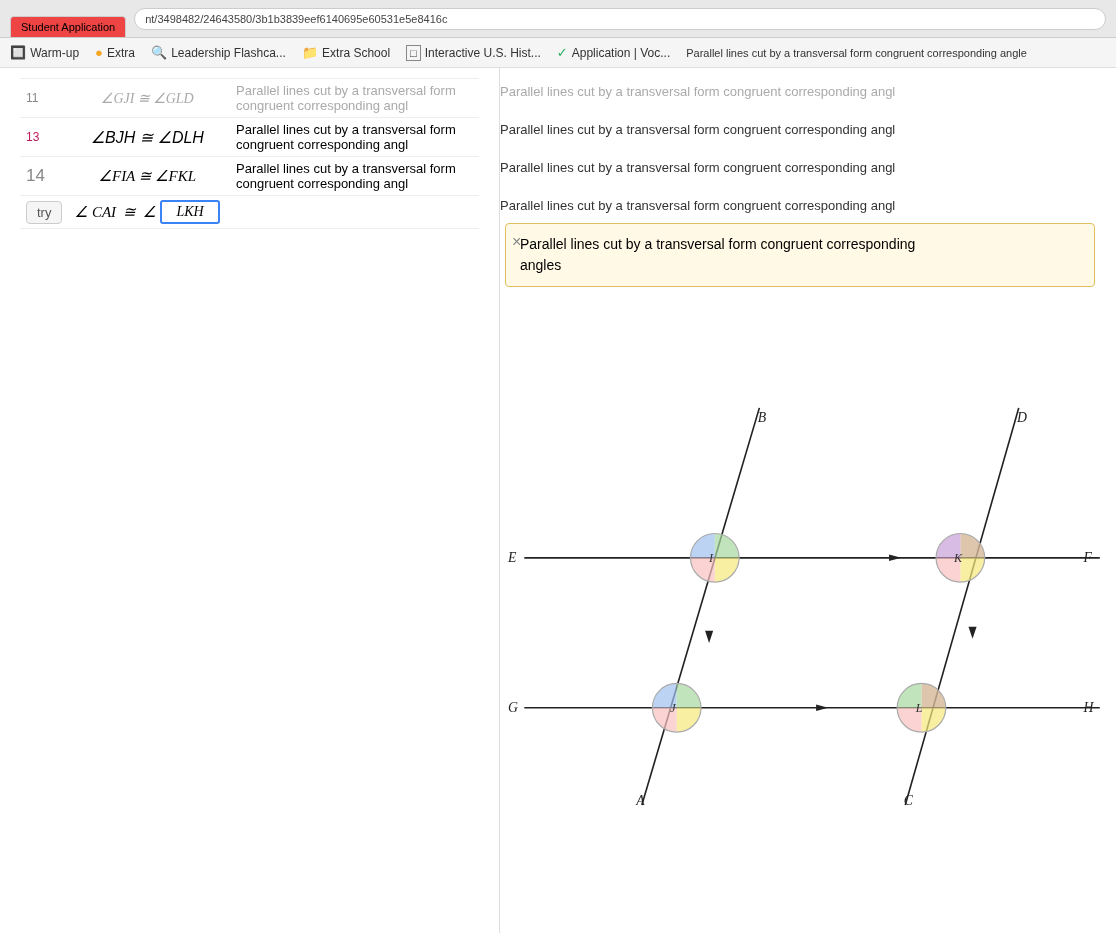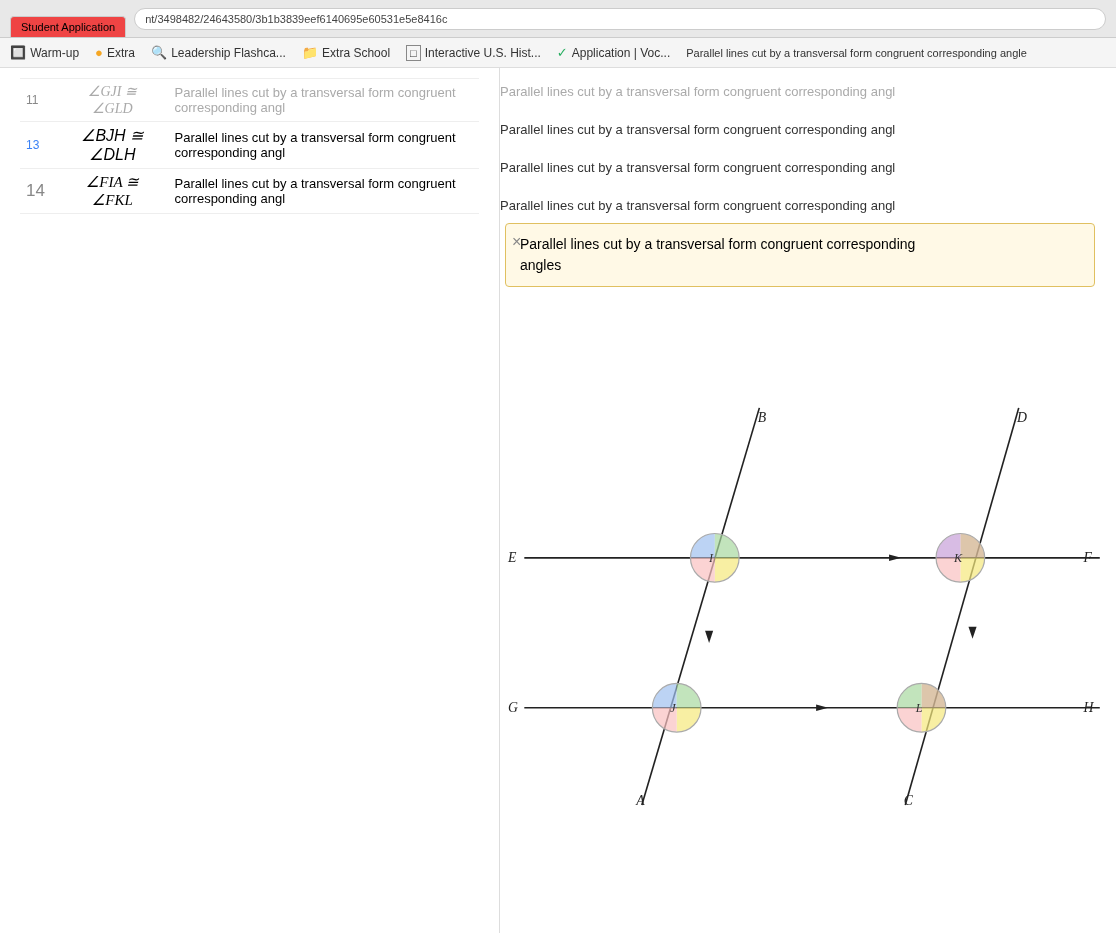--- a/index.html
+++ b/index.html
@@ -246,31 +246,48 @@
       <tbody>
 
         <tr style="border-top:1px solid #eee;">
           <td style="color:#888; font-size:12px;">11</td>
           <td style="font-family:'Times New Roman',serif; font-style:italic; font-size:14px; text-align:center; color:#aaa;">∠GJI ≅ ∠GLD</td>
           <td style="font-size:13px; color:#aaa; padding-left:10px;">Parallel lines cut by a transversal form congruent corresponding angl</td>
         </tr>
 
 
         <tr>
-          <td style="color:#3b82f6; font-size:12px;margin-top:38px;">13</td>
+          <td style="color:#be185d; font-size:12px;margin-top:38px;">13</td>
           <td style="font-family:Liberation Sans, sans-serif; font-style:italic; font-size:16px; text-align:center;">∠BJH ≅ ∠DLH</td>
           <td style="font-size:13px; padding-left:10px;">Parallel lines cut by a transversal form congruent corresponding angl</td>
         </tr>
 
         <tr>
           <td style="color:#888; font-size:17px;">14</td>
           <td style="font-family:'Times New Roman',serif; font-style:italic; font-size:15px; text-align:center;">∠FIA ≅ ∠FKL</td>
           <td style="font-size:13px; padding-left:10px;">Parallel lines cut by a transversal form congruent corresponding angl</td>
         </tr>
 
+        <tr>
+          <td>
+            <button class="try-btn">try</button>
+          </td>
+          <td style="text-align:center;">
+            <div class="answer-box">
+              <span class="angle-symbol" style="font-family:'Times New Roman',serif; font-style:italic; font-size:15px;">∠</span>
+              <span class="cai-text">CAI</span>
+              <span style="font-family:'Times New Roman',serif; font-size:15px; margin:0 3px;">≅</span>
+              <span class="angle-symbol" style="font-family:'Times New Roman',serif; font-style:italic; font-size:15px;">∠</span>
+              <div class="input-box">LKH</div>
+            </div>
+          </td>
+          <td style="font-size:13px; padding-left:10px;">
+            
+          </td>
+        </tr>
       </tbody>
     </table>
   </div>
 
   <div class="right-panel">
 
     <div style="position:absolute; top:0; left:0; right:0; font-size:13px; line-height:2.2; padding:10px 0 0 0; color:#333; overflow:hidden;">
       <div style="height:38px; overflow:hidden; color:#aaa;">Parallel lines cut by a transversal form congruent corresponding angl</div>
       <div style="height:38px; overflow:hidden;">Parallel lines cut by a transversal form congruent corresponding angl</div>
       <div style="height:38px; overflow:hidden;">Parallel lines cut by a transversal form congruent corresponding angl</div>

